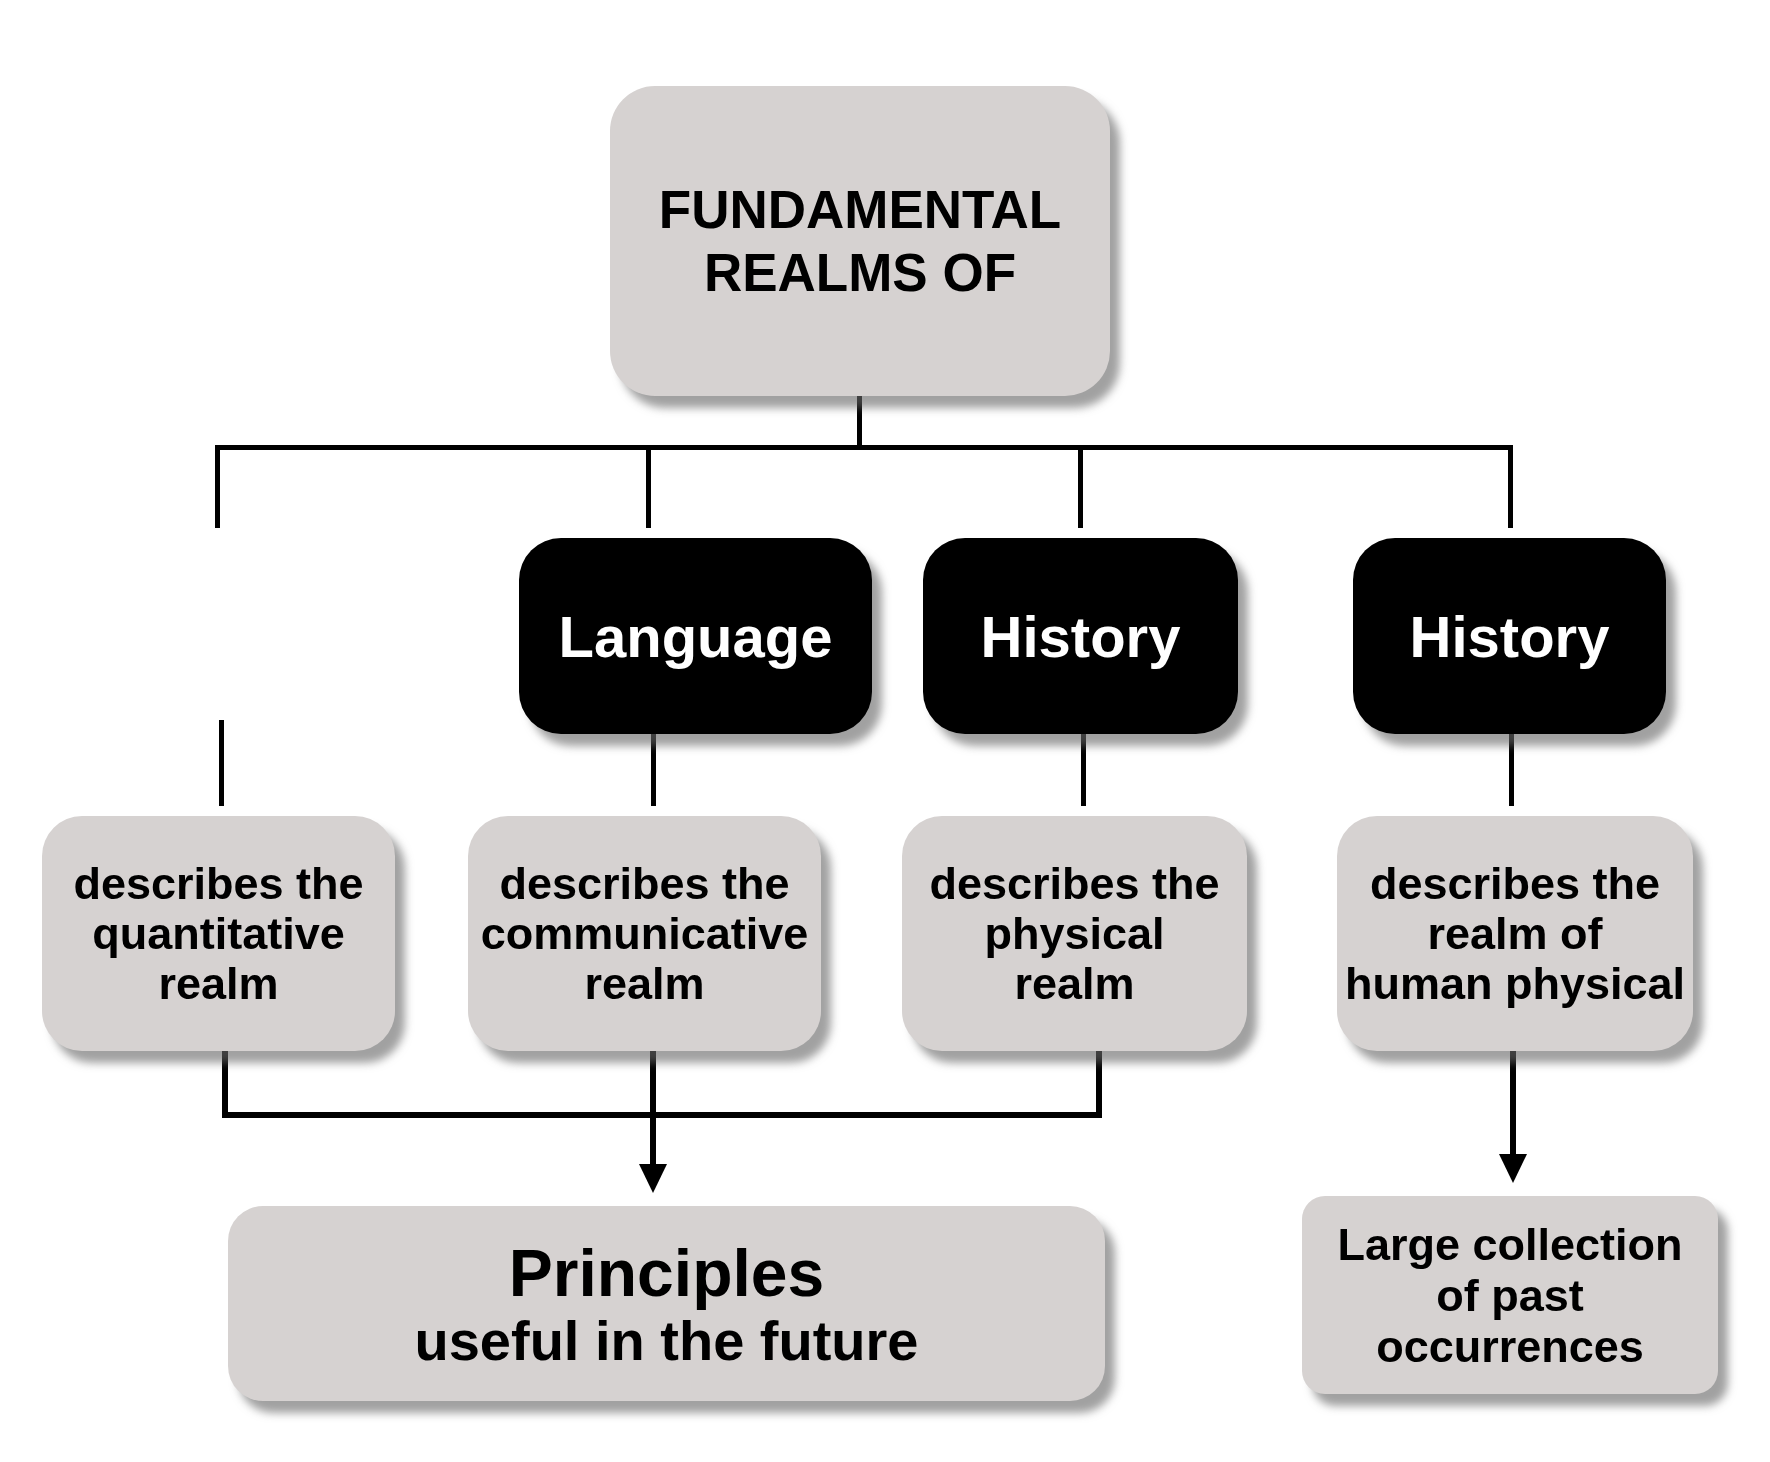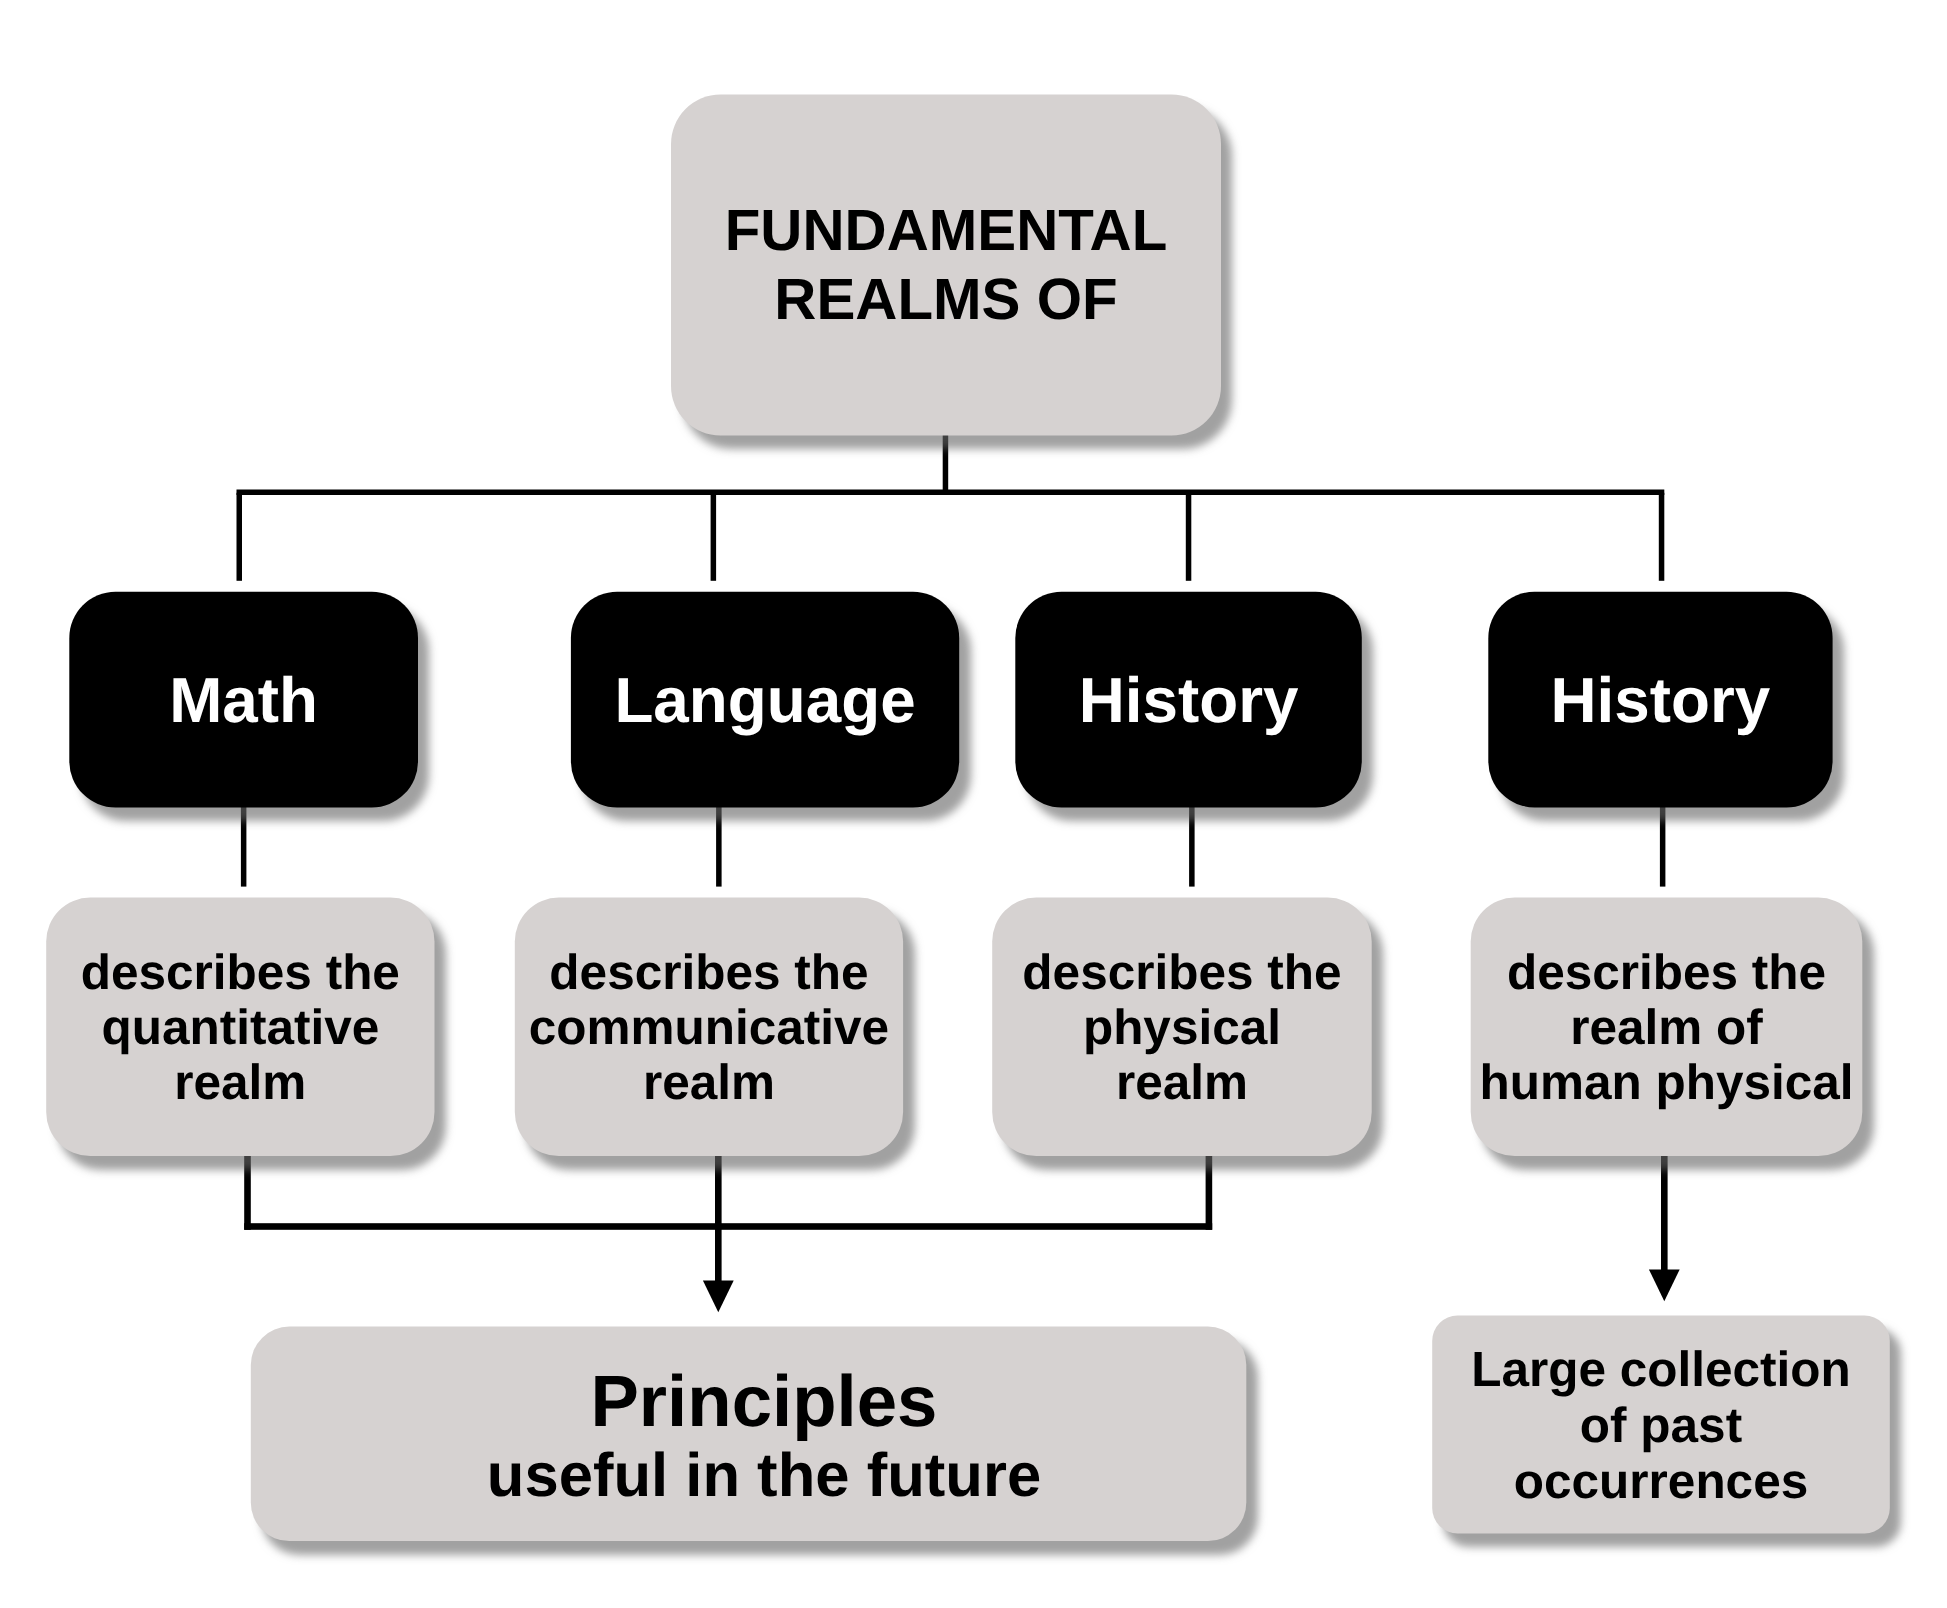--- a/index.html
+++ b/index.html
@@ -34,21 +34,21 @@
   .b-history{left:1353px;width:313px;}
 
   
   .dnode{top:805px;height:235px;border-radius:40px;font-size:45px;line-height:50px;}
   .d-math{left:42px;width:353px;}
   .d-language{left:468px;width:353px;}
   .d-science{left:902px;width:345px;}
   .d-history{left:1337px;width:356px;}
 
   
-  .principles{left:228px;top:1195px;width:877px;height:195px;border-radius:35px;padding-left:28px;}
+  .principles{left:228px;top:1195px;width:877px;height:195px;border-radius:35px;}
   .principles .t1{font-size:66px;line-height:74px;}
   .principles .t2{font-size:56px;line-height:62px;}
   .outcome-history{left:1302px;top:1185px;width:416px;height:198px;border-radius:23px;font-size:45px;line-height:51px;}
 
   
   .c-root-stem{left:857px;top:383px;width:5px;height:64px;}
   .c-main-h{left:215px;top:445px;width:1298px;height:5px;}
   .c-drop-math{left:215px;top:448px;width:5px;height:80px;}
   .c-drop-language{left:646px;top:448px;width:5px;height:80px;}
   .c-drop-science{left:1078px;top:448px;width:5px;height:80px;}
@@ -86,23 +86,20 @@
   <div class="vline c-stem-principles"></div>
   <div class="arrowhead a-principles"></div>
   <div class="vline c-stem-history"></div>
   <div class="arrowhead a-history"></div>
 
   <div class="box gray root">
     <span>FUNDAMENTAL</span>
     <span>REALMS OF</span>
   </div>
 
-  <div class="box dark bnode b-math">
-    <span>Math</span>
-  </div>
   <div class="box dark bnode b-language">
     <span>Language</span>
   </div>
   <div class="box dark bnode b-science">
     <span>History</span>
   </div>
   <div class="box dark bnode b-history">
     <span>History</span>
   </div>
 

